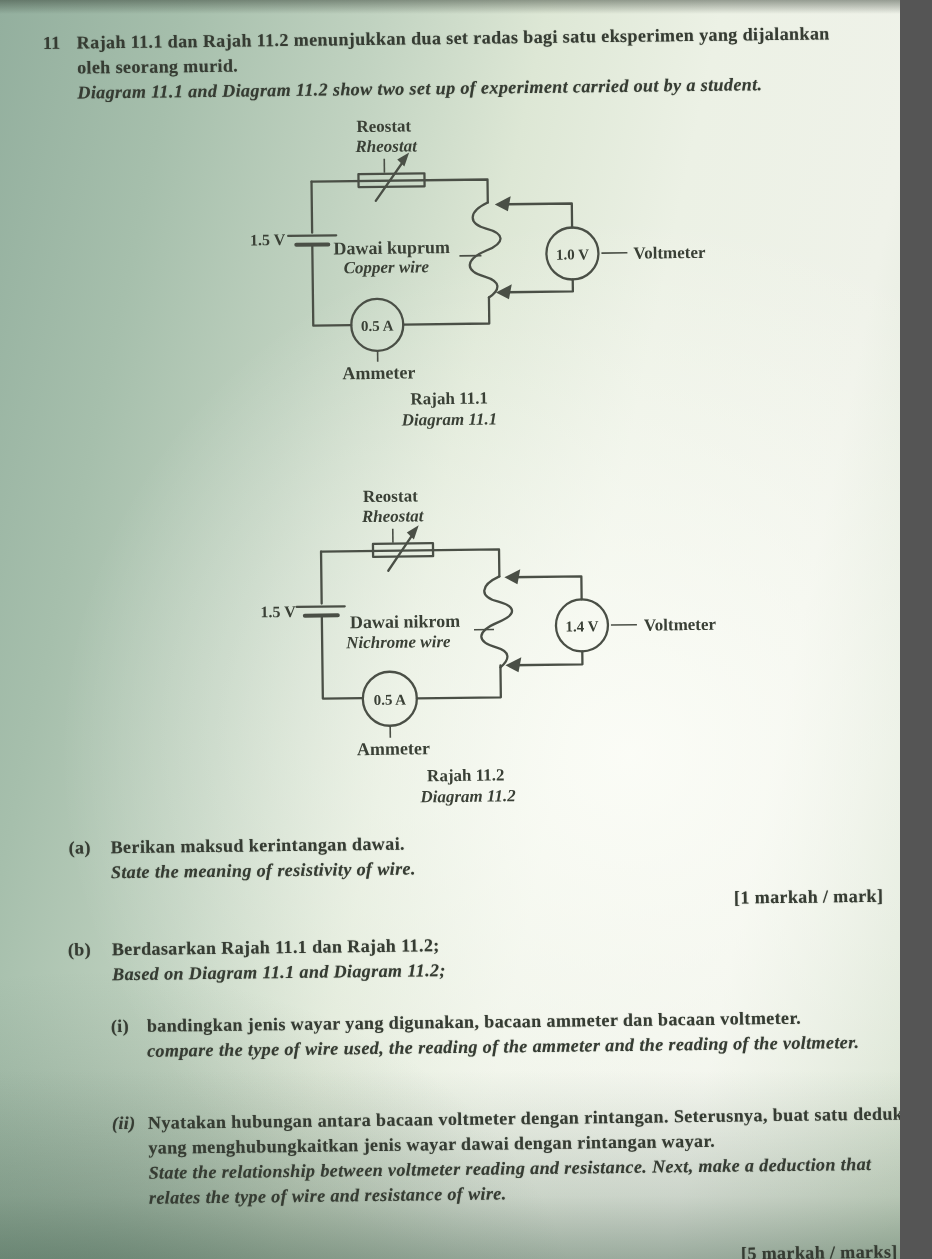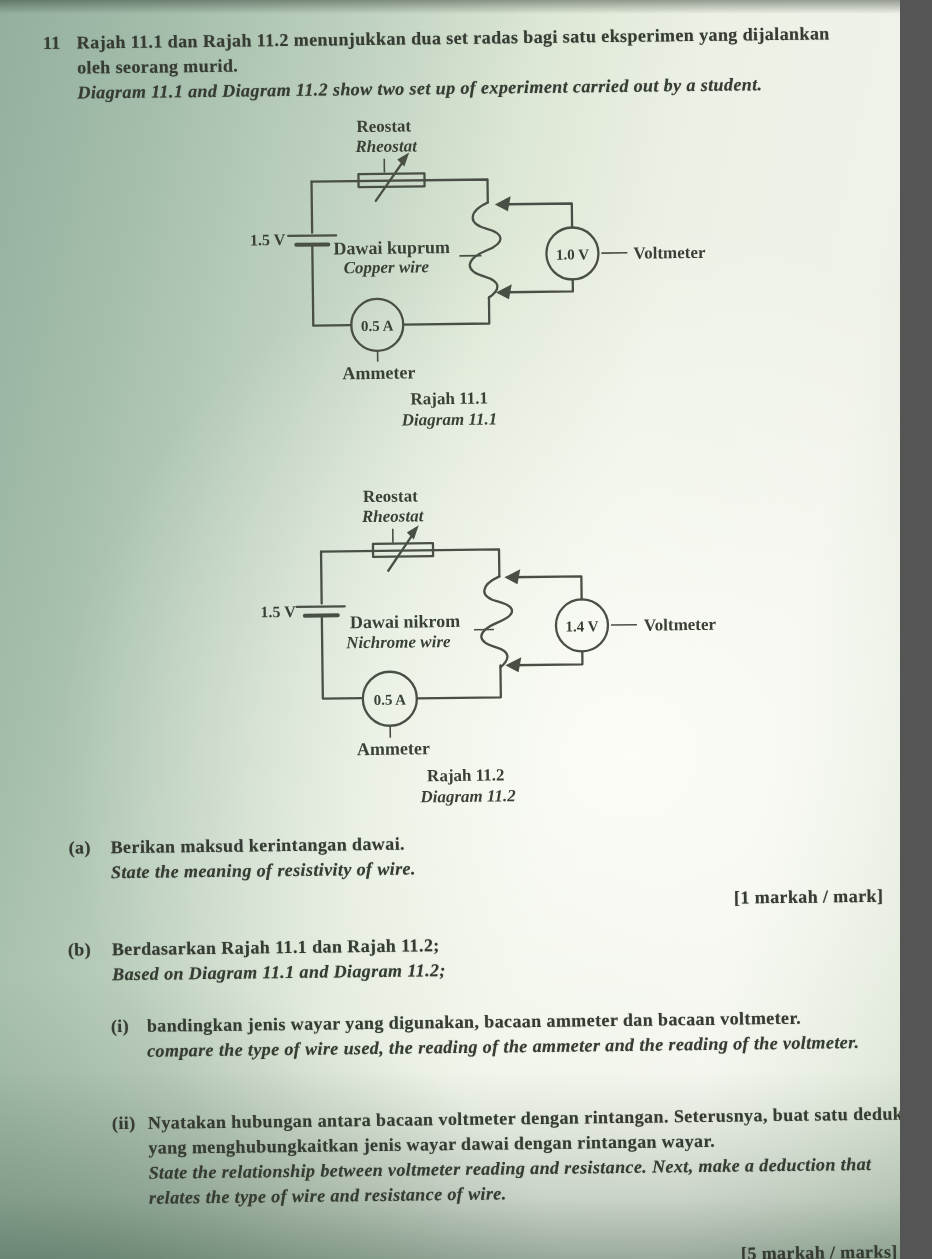--- a/index.html
+++ b/index.html
@@ -134,21 +134,21 @@
     <div class="t">Berdasarkan Rajah 11.1 dan Rajah 11.2;</div>
     <div class="t it">Based on Diagram 11.1 and Diagram 11.2;</div>
   </div>
 
   <div class="abs t" style="left:106px;top:1010px;">(i)</div>
   <div class="abs" style="left:142px;top:1010px;width:745px;">
     <div class="t">bandingkan jenis wayar yang digunakan, bacaan ammeter dan bacaan voltmeter.</div>
     <div class="t it">compare the type of wire used, the reading of the ammeter and the reading of the voltmeter.</div>
   </div>
 
-  <div class="abs t" style="left:106px;top:1107px;">(ii)</div>
+  <div class="abs t" style="left:106px;top:1107px;font-style:italic;">(ii)</div>
   <div class="abs" style="left:142px;top:1107px;width:768px;">
     <div class="t just">Nyatakan hubungan antara bacaan voltmeter dengan rintangan. Seterusnya, buat satu deduksi yang menghubungkaitkan jenis wayar dawai dengan rintangan wayar.</div>
     <div class="t it">State the relationship between voltmeter reading and resistance. Next, make a deduction that relates the type of wire and resistance of wire.</div>
   </div>
 
   <div class="abs t marks" style="left:590px;top:1245px;width:300px;">[5 markah / marks]</div>
 
  </div>
 </div>
 

